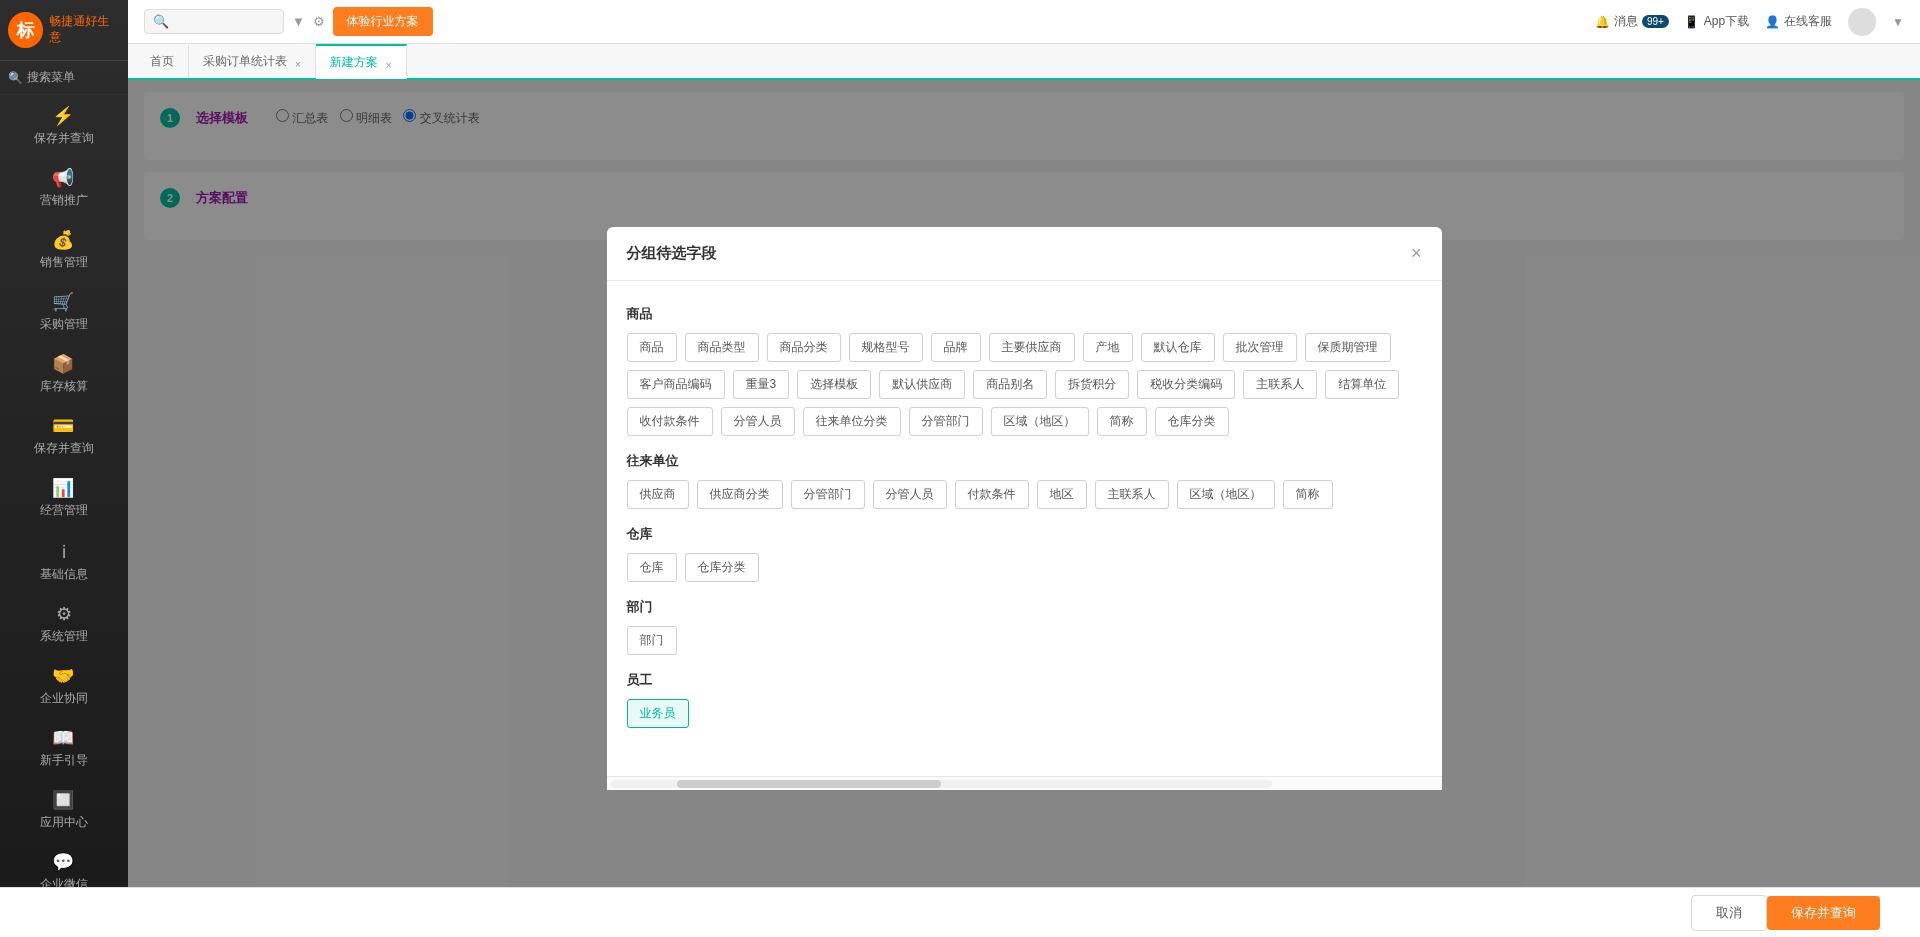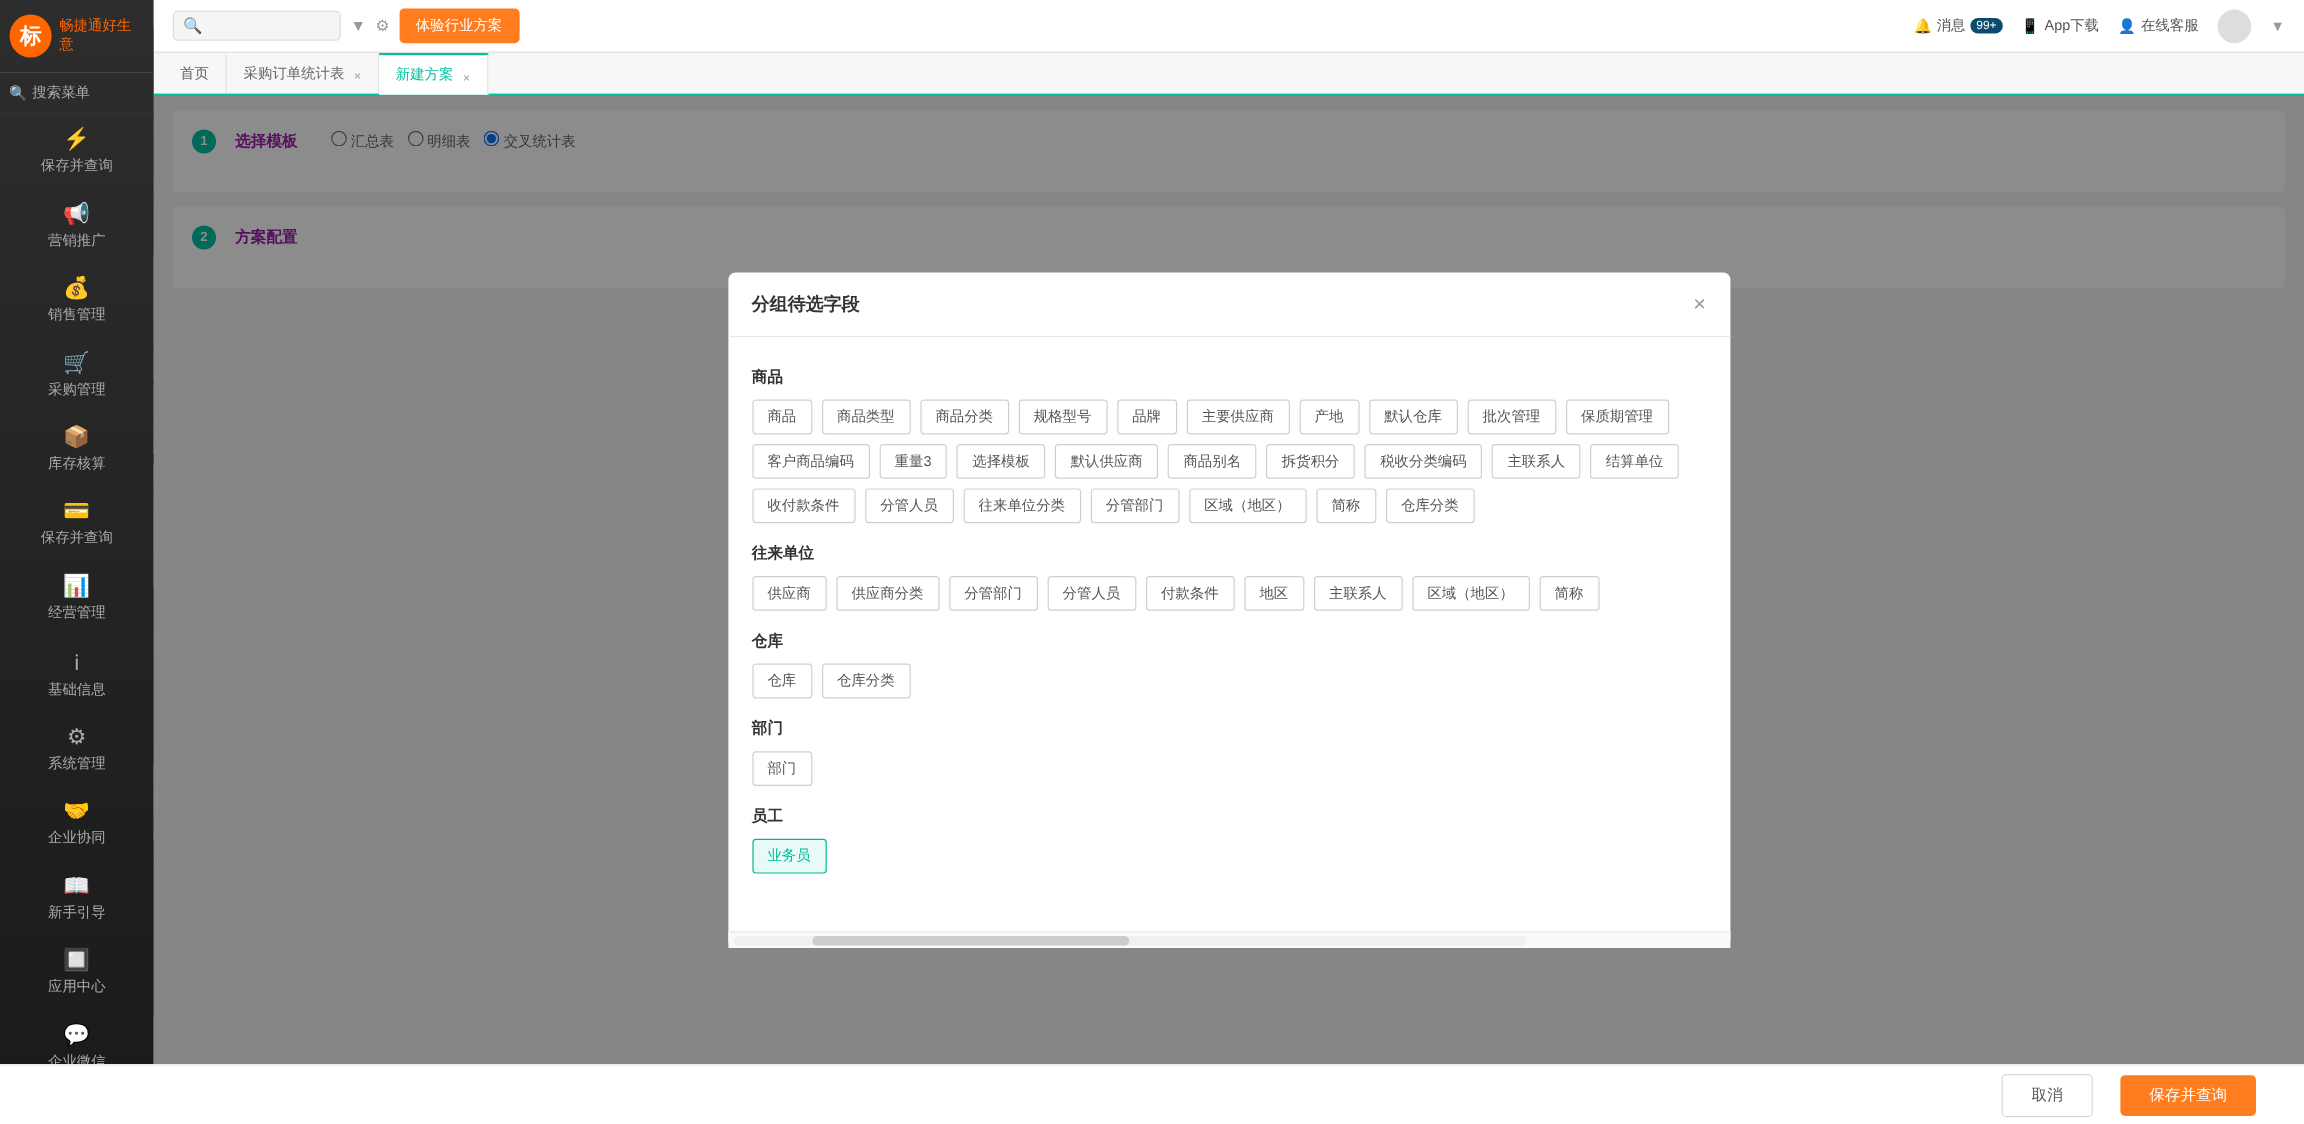--- a/index.html
+++ b/index.html
@@ -138,21 +138,21 @@
     .step-badge {
       background: #00c0a0; color: white; border-radius: 50%; width: 20px; height: 20px;
       display: flex; align-items: center; justify-content: center; font-size: 11px; font-weight: bold;
     }
     .step-text { font-size: 13px; font-weight: bold; color: #a21caf; }
 
     
     .footer {
       position: fixed; bottom: 0; left: 0; right: 0; height: 50px;
       background: #fff; border-top: 1px solid #e0e0e0; z-index: 300;
-      display: flex; justify-content: flex-end; align-items: center; padding: 0 40px; gap: 23px;
+      display: flex; justify-content: flex-end; align-items: center; padding: 0 40px; gap: 0;
     }
     .footer-cancel {
       padding: 8px 24px; border: 1px solid #d9d9d9; background: #fff; border-radius: 4px;
       font-size: 13px; color: #555; cursor: pointer;
     }
     .footer-save {
       padding: 8px 24px; border: none; background: #ff7d1e; border-radius: 4px;
       font-size: 13px; color: white; cursor: pointer;
     }
   </style>

